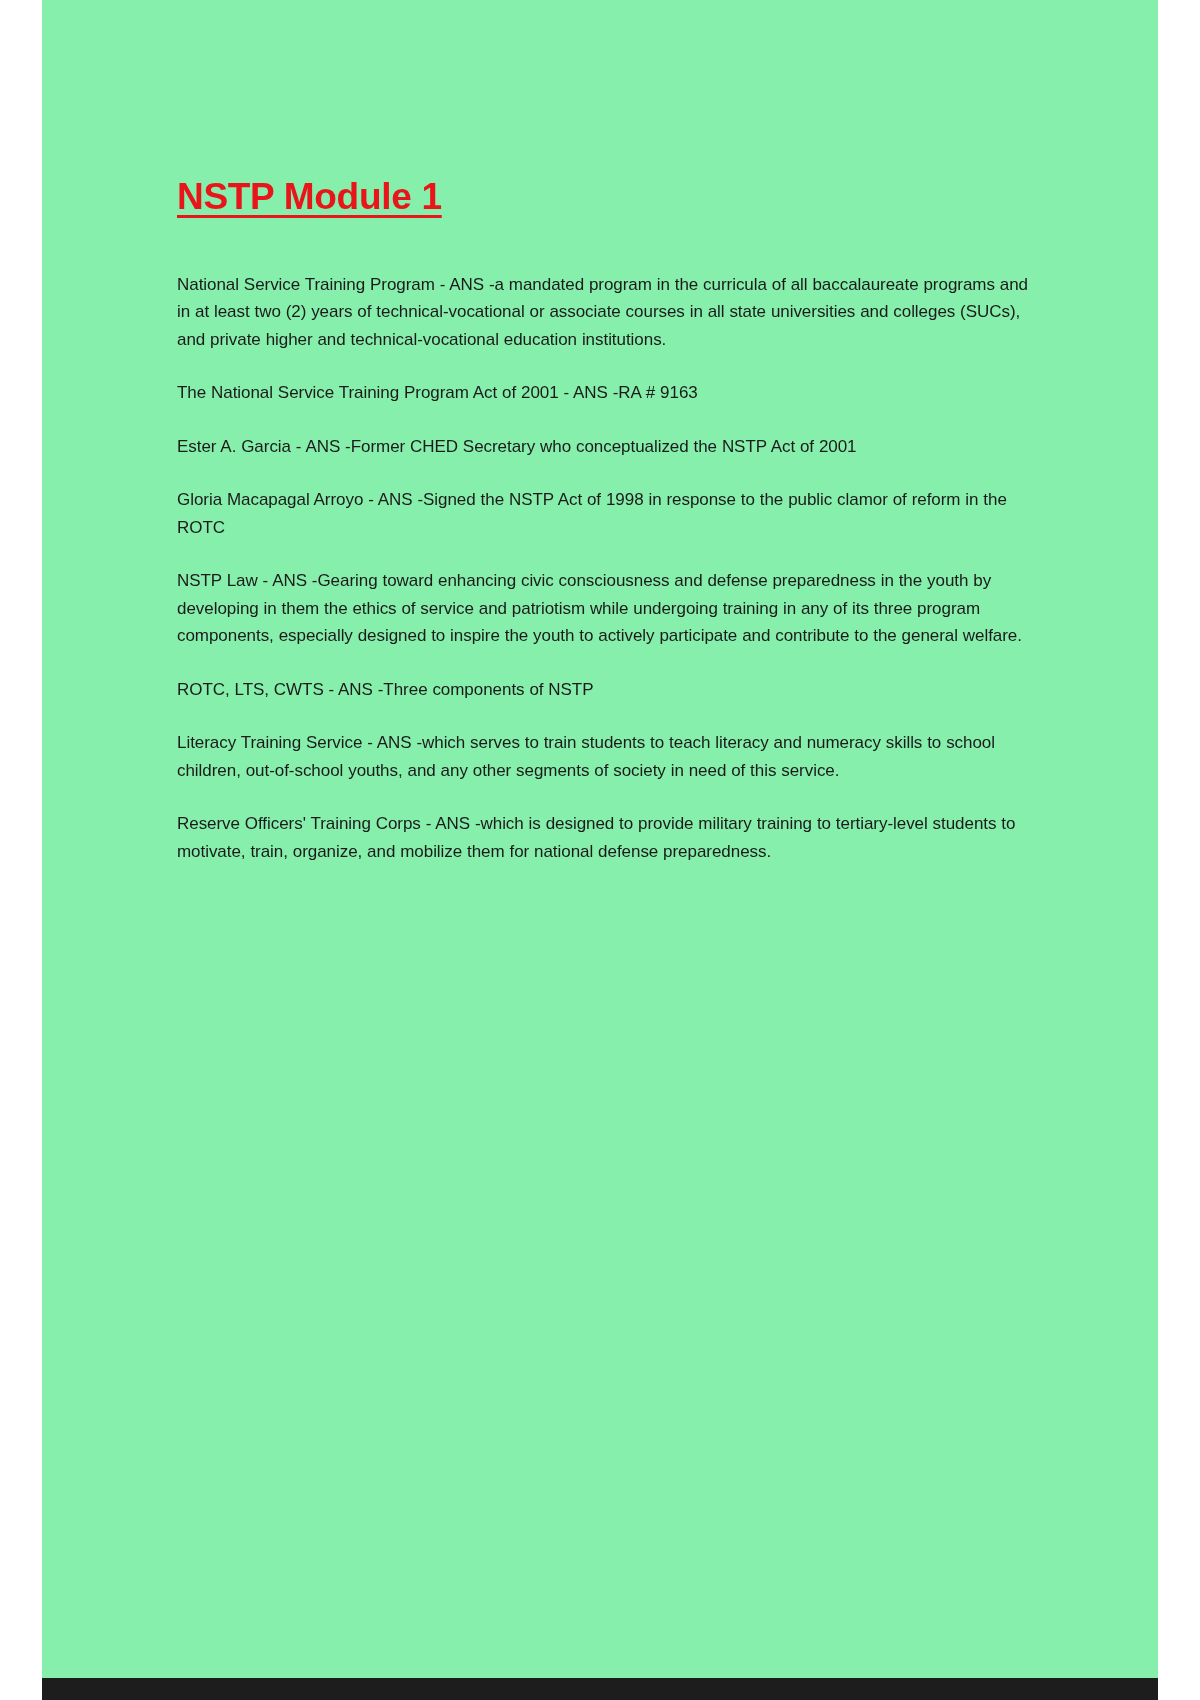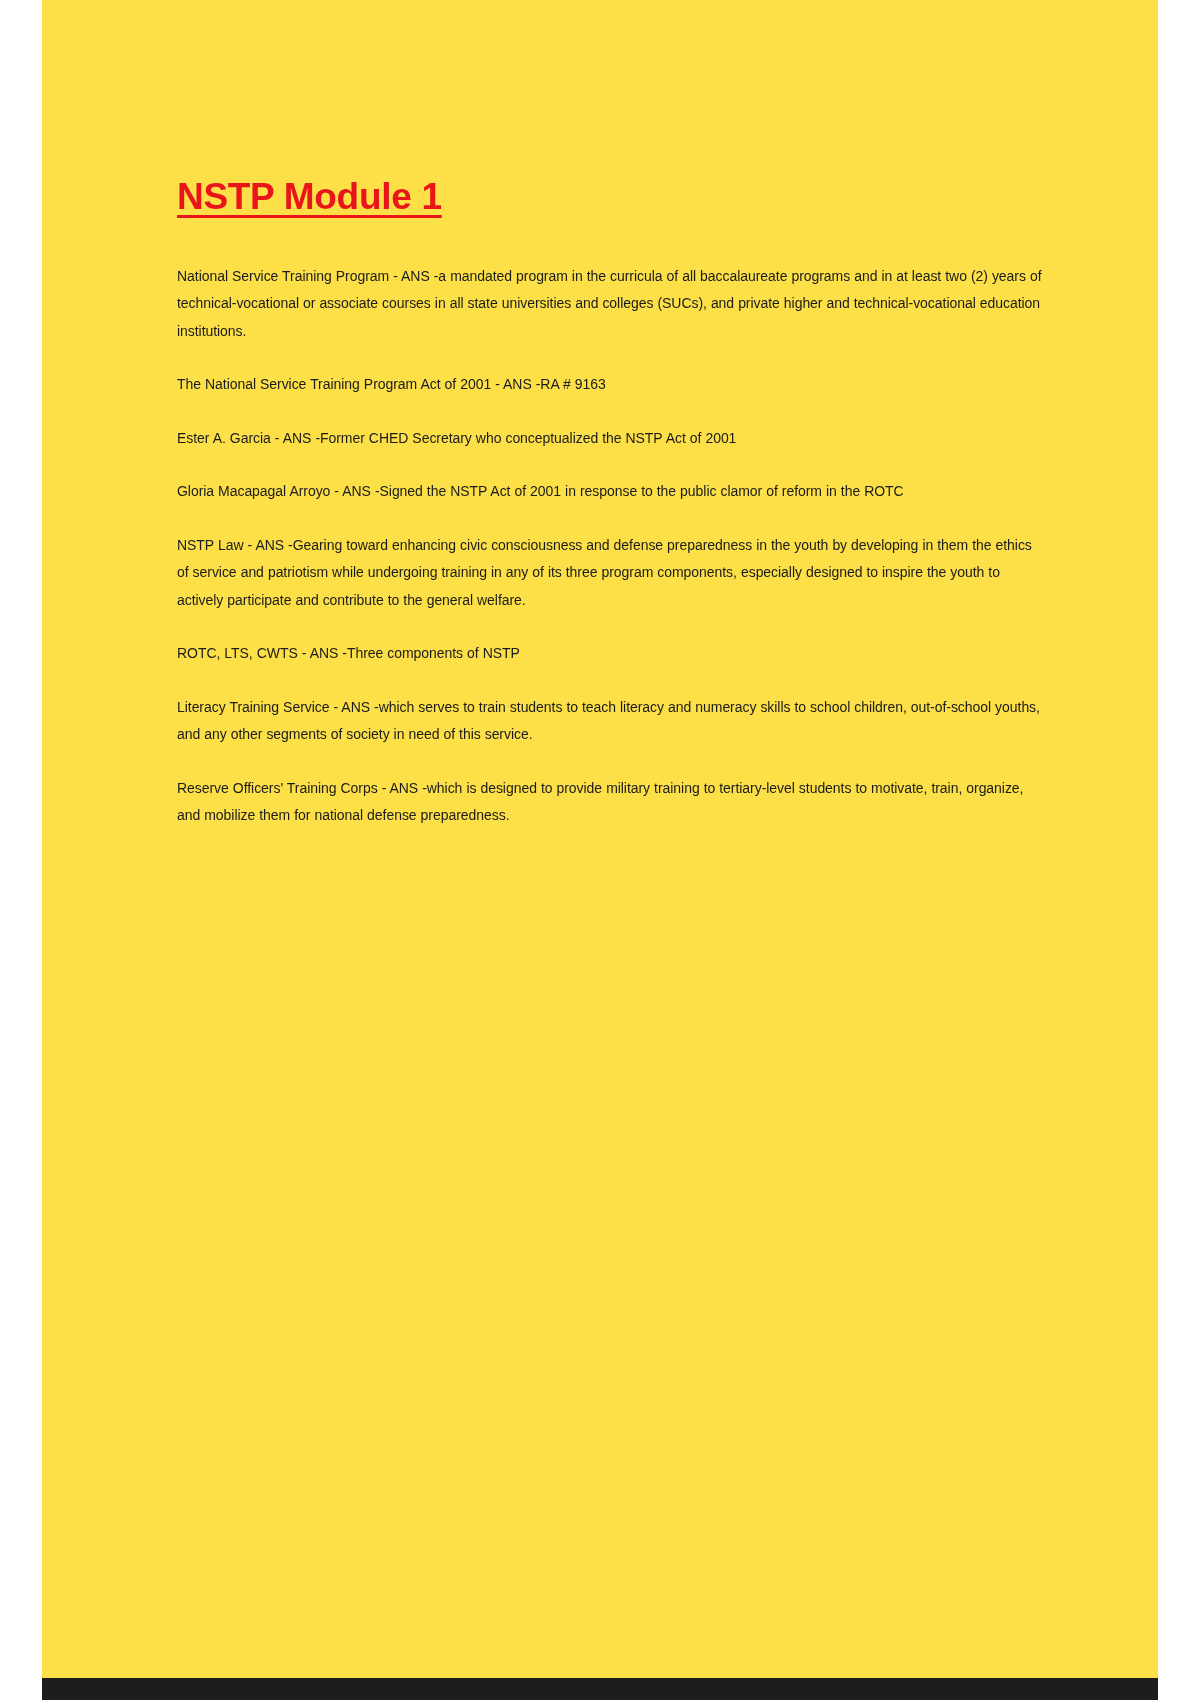--- a/index.html
+++ b/index.html
@@ -20,45 +20,45 @@
     background: #ffffff;
     box-sizing: border-box;
     overflow: hidden;
   }
   #page-sheet {
     position: absolute;
     left: 42px;
     top: 0px;
     width: 1116px;
     height: 1678px;
-    background: #fde047;
+    background: #86efac;
   }
   #content {
     position: absolute;
     left: 135px;
     top: 176px;
     width: 868px;
   }
   #doc-title {
     font-size: 37px;
     font-weight: bold;
     color: #e8161a;
     text-decoration: underline;
     text-decoration-thickness: 3px;
     text-underline-offset: 6px;
     letter-spacing: -0.3px;
     margin: 0 0 36px 0;
     line-height: 1.15;
     display: inline-block;
   }
   .para {
-    font-size: 14px;
+    font-size: 17px;
     line-height: 27.5px;
     color: #1b1b1b;
-    margin: 8px 0 26px 0;
+    margin: 16px 0 26px 0;
     text-align: left;
     letter-spacing: -0.05px;
     word-spacing: 0.2px;
   }
   .para:last-child {
     margin-bottom: 0;
   }
   #bottom-bar {
     position: absolute;
     left: 42px;
@@ -93,21 +93,21 @@
   <div id="right-margin-strip"></div>
 
   <div id="page-sheet">
     <div id="content">
       <h1 id="doc-title">NSTP Module 1</h1>
 
       <div id="paragraphs">
           <p class="para">National Service Training Program -  ANS -a mandated program in the curricula of all baccalaureate programs and in at least two (2) years of technical-vocational or associate courses in all state universities and colleges (SUCs), and private higher and technical-vocational education institutions.</p>
           <p class="para">The National Service Training Program Act of 2001 -  ANS -RA # 9163</p>
           <p class="para">Ester A. Garcia -  ANS -Former CHED Secretary who conceptualized the NSTP Act of 2001</p>
-          <p class="para">Gloria Macapagal Arroyo -  ANS -Signed the NSTP Act of 2001 in response to the public clamor of reform in the ROTC</p>
+          <p class="para">Gloria Macapagal Arroyo -  ANS -Signed the NSTP Act of 1998 in response to the public clamor of reform in the ROTC</p>
           <p class="para">NSTP Law -  ANS -Gearing toward enhancing civic consciousness and defense preparedness in the youth by developing in them the ethics of service and patriotism while undergoing training in any of its three program components, especially designed to inspire the youth to actively participate and contribute to the general welfare.</p>
           <p class="para">ROTC, LTS, CWTS -  ANS -Three components of NSTP</p>
           <p class="para">Literacy Training Service -  ANS -which serves to train students to teach literacy and numeracy skills to school children, out-of-school youths, and any other segments of society in need of this service.</p>
           <p class="para">Reserve Officers' Training Corps -  ANS -which is designed to provide military training to tertiary-level students to motivate, train, organize, and mobilize them for national defense preparedness.</p>
         </div>
     </div>
   </div>
 
   <div id="bottom-bar"></div>
 </div>

